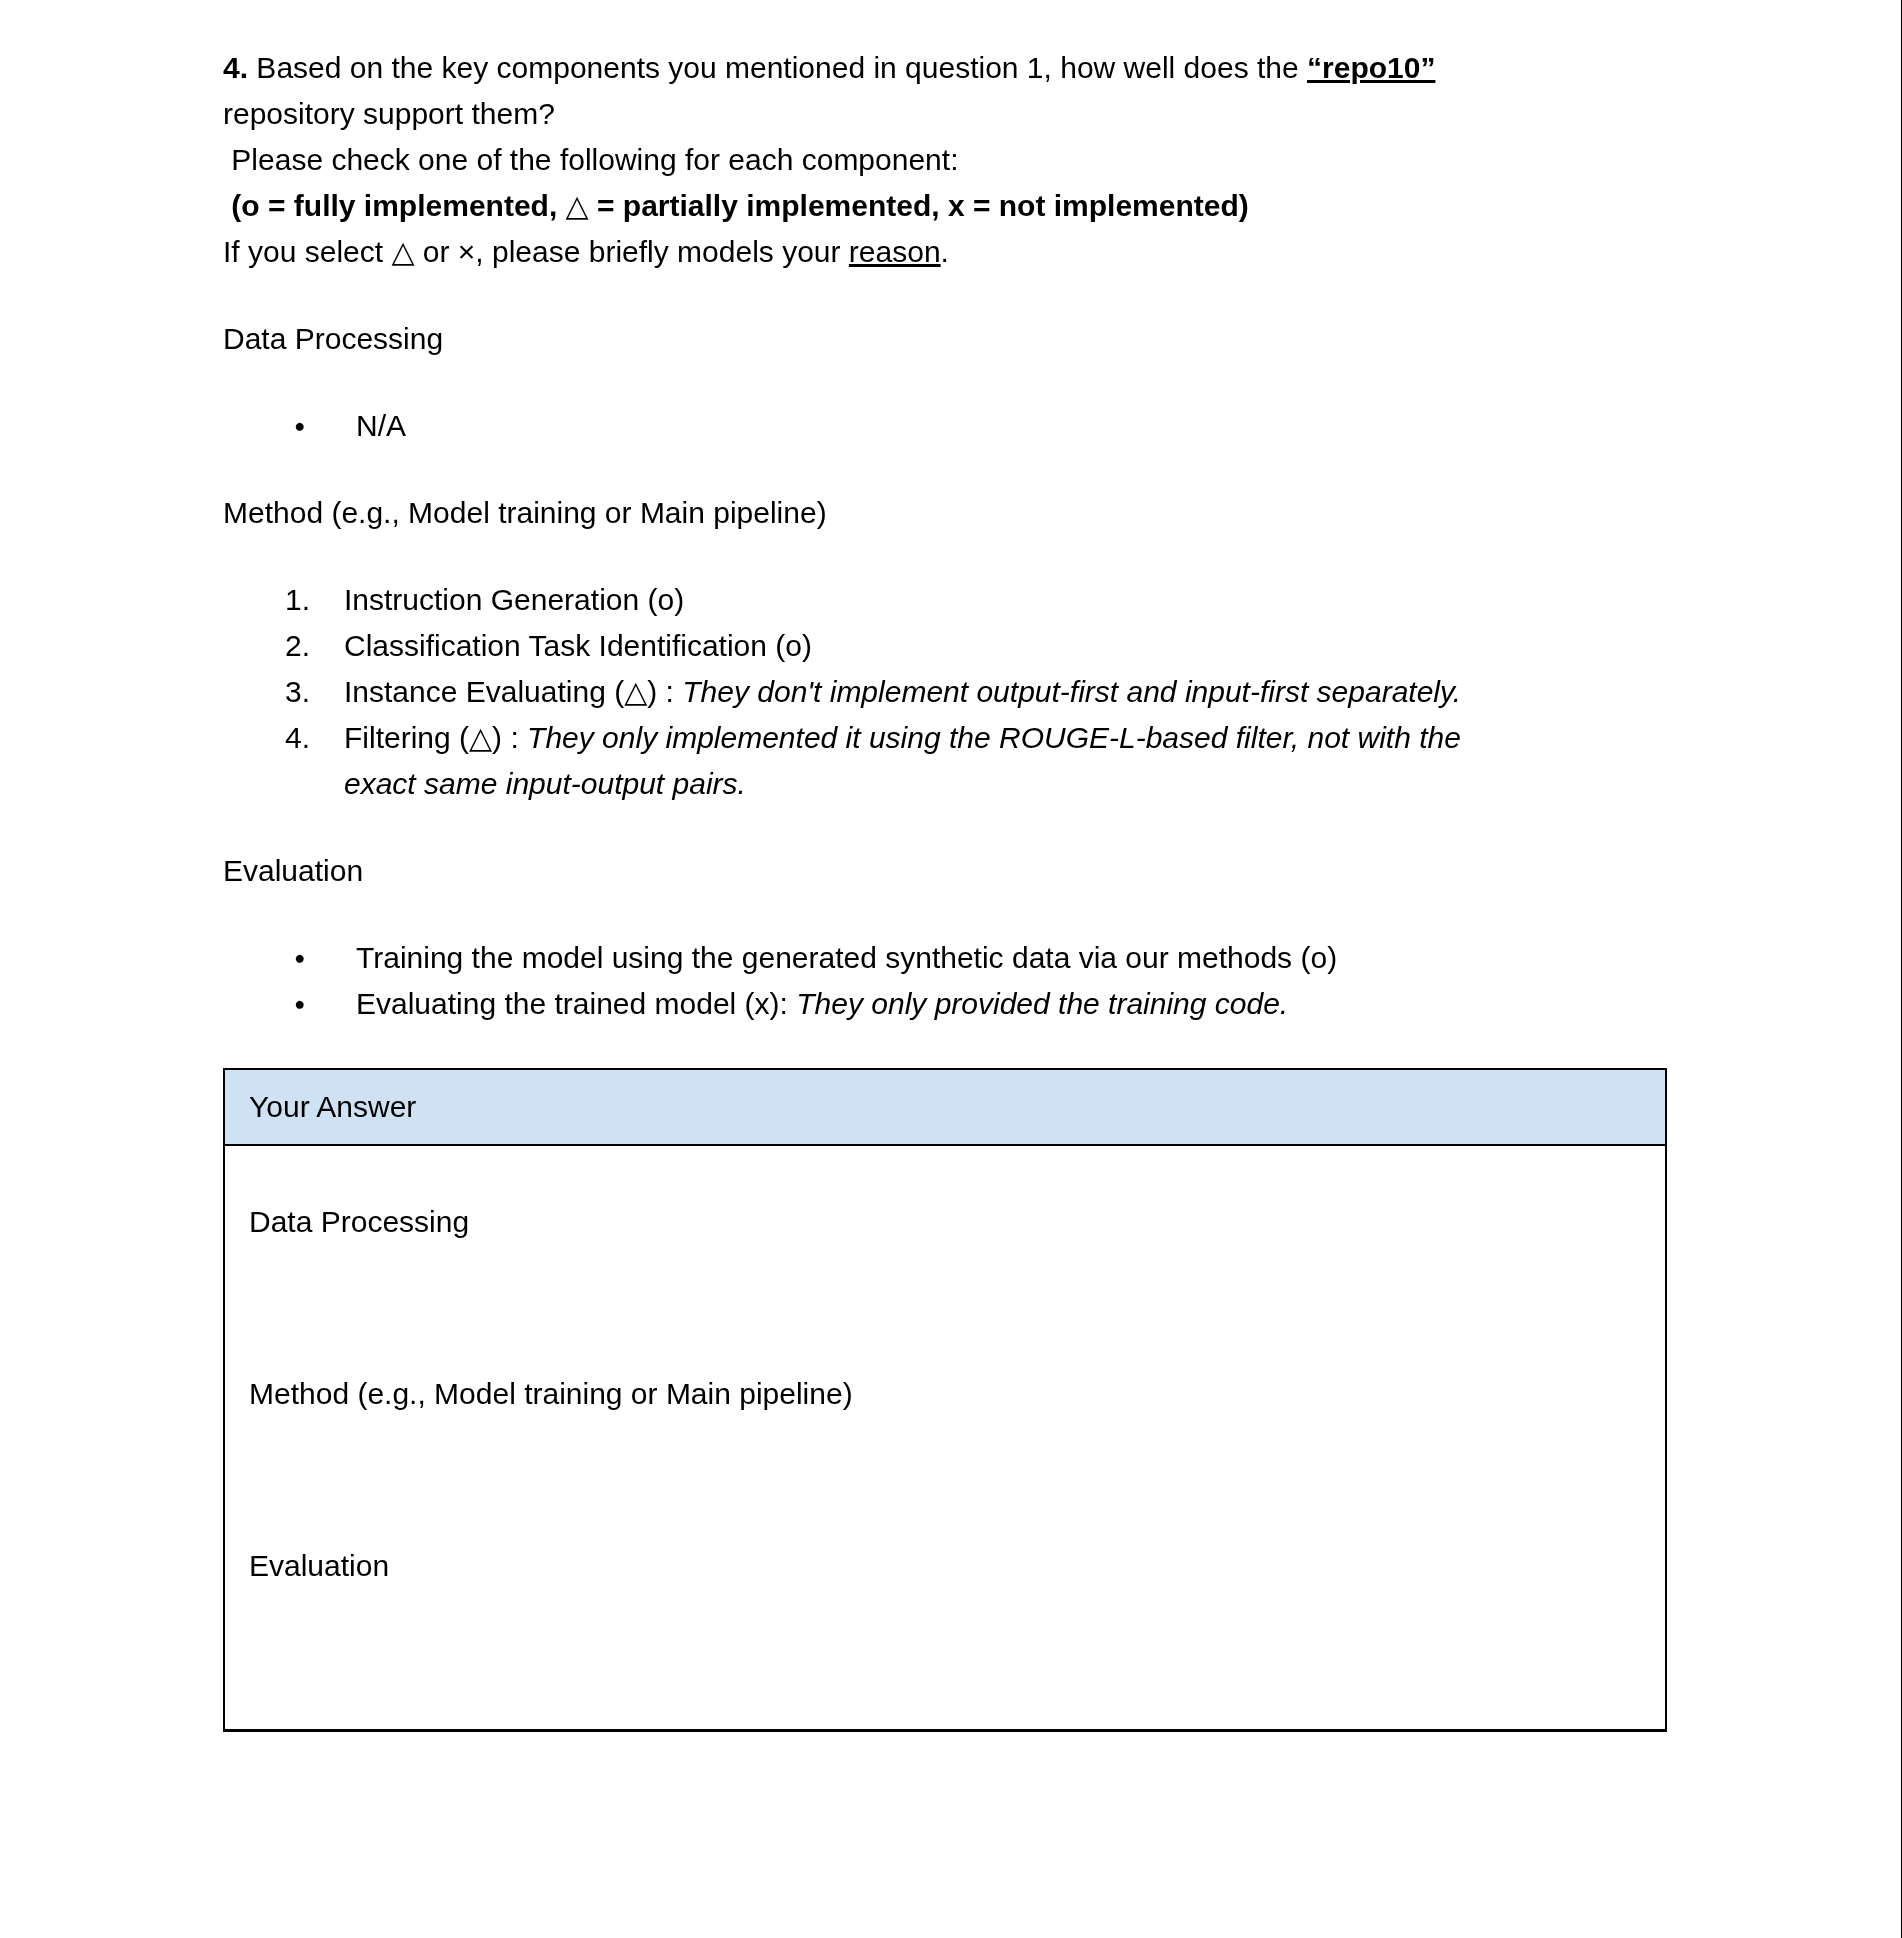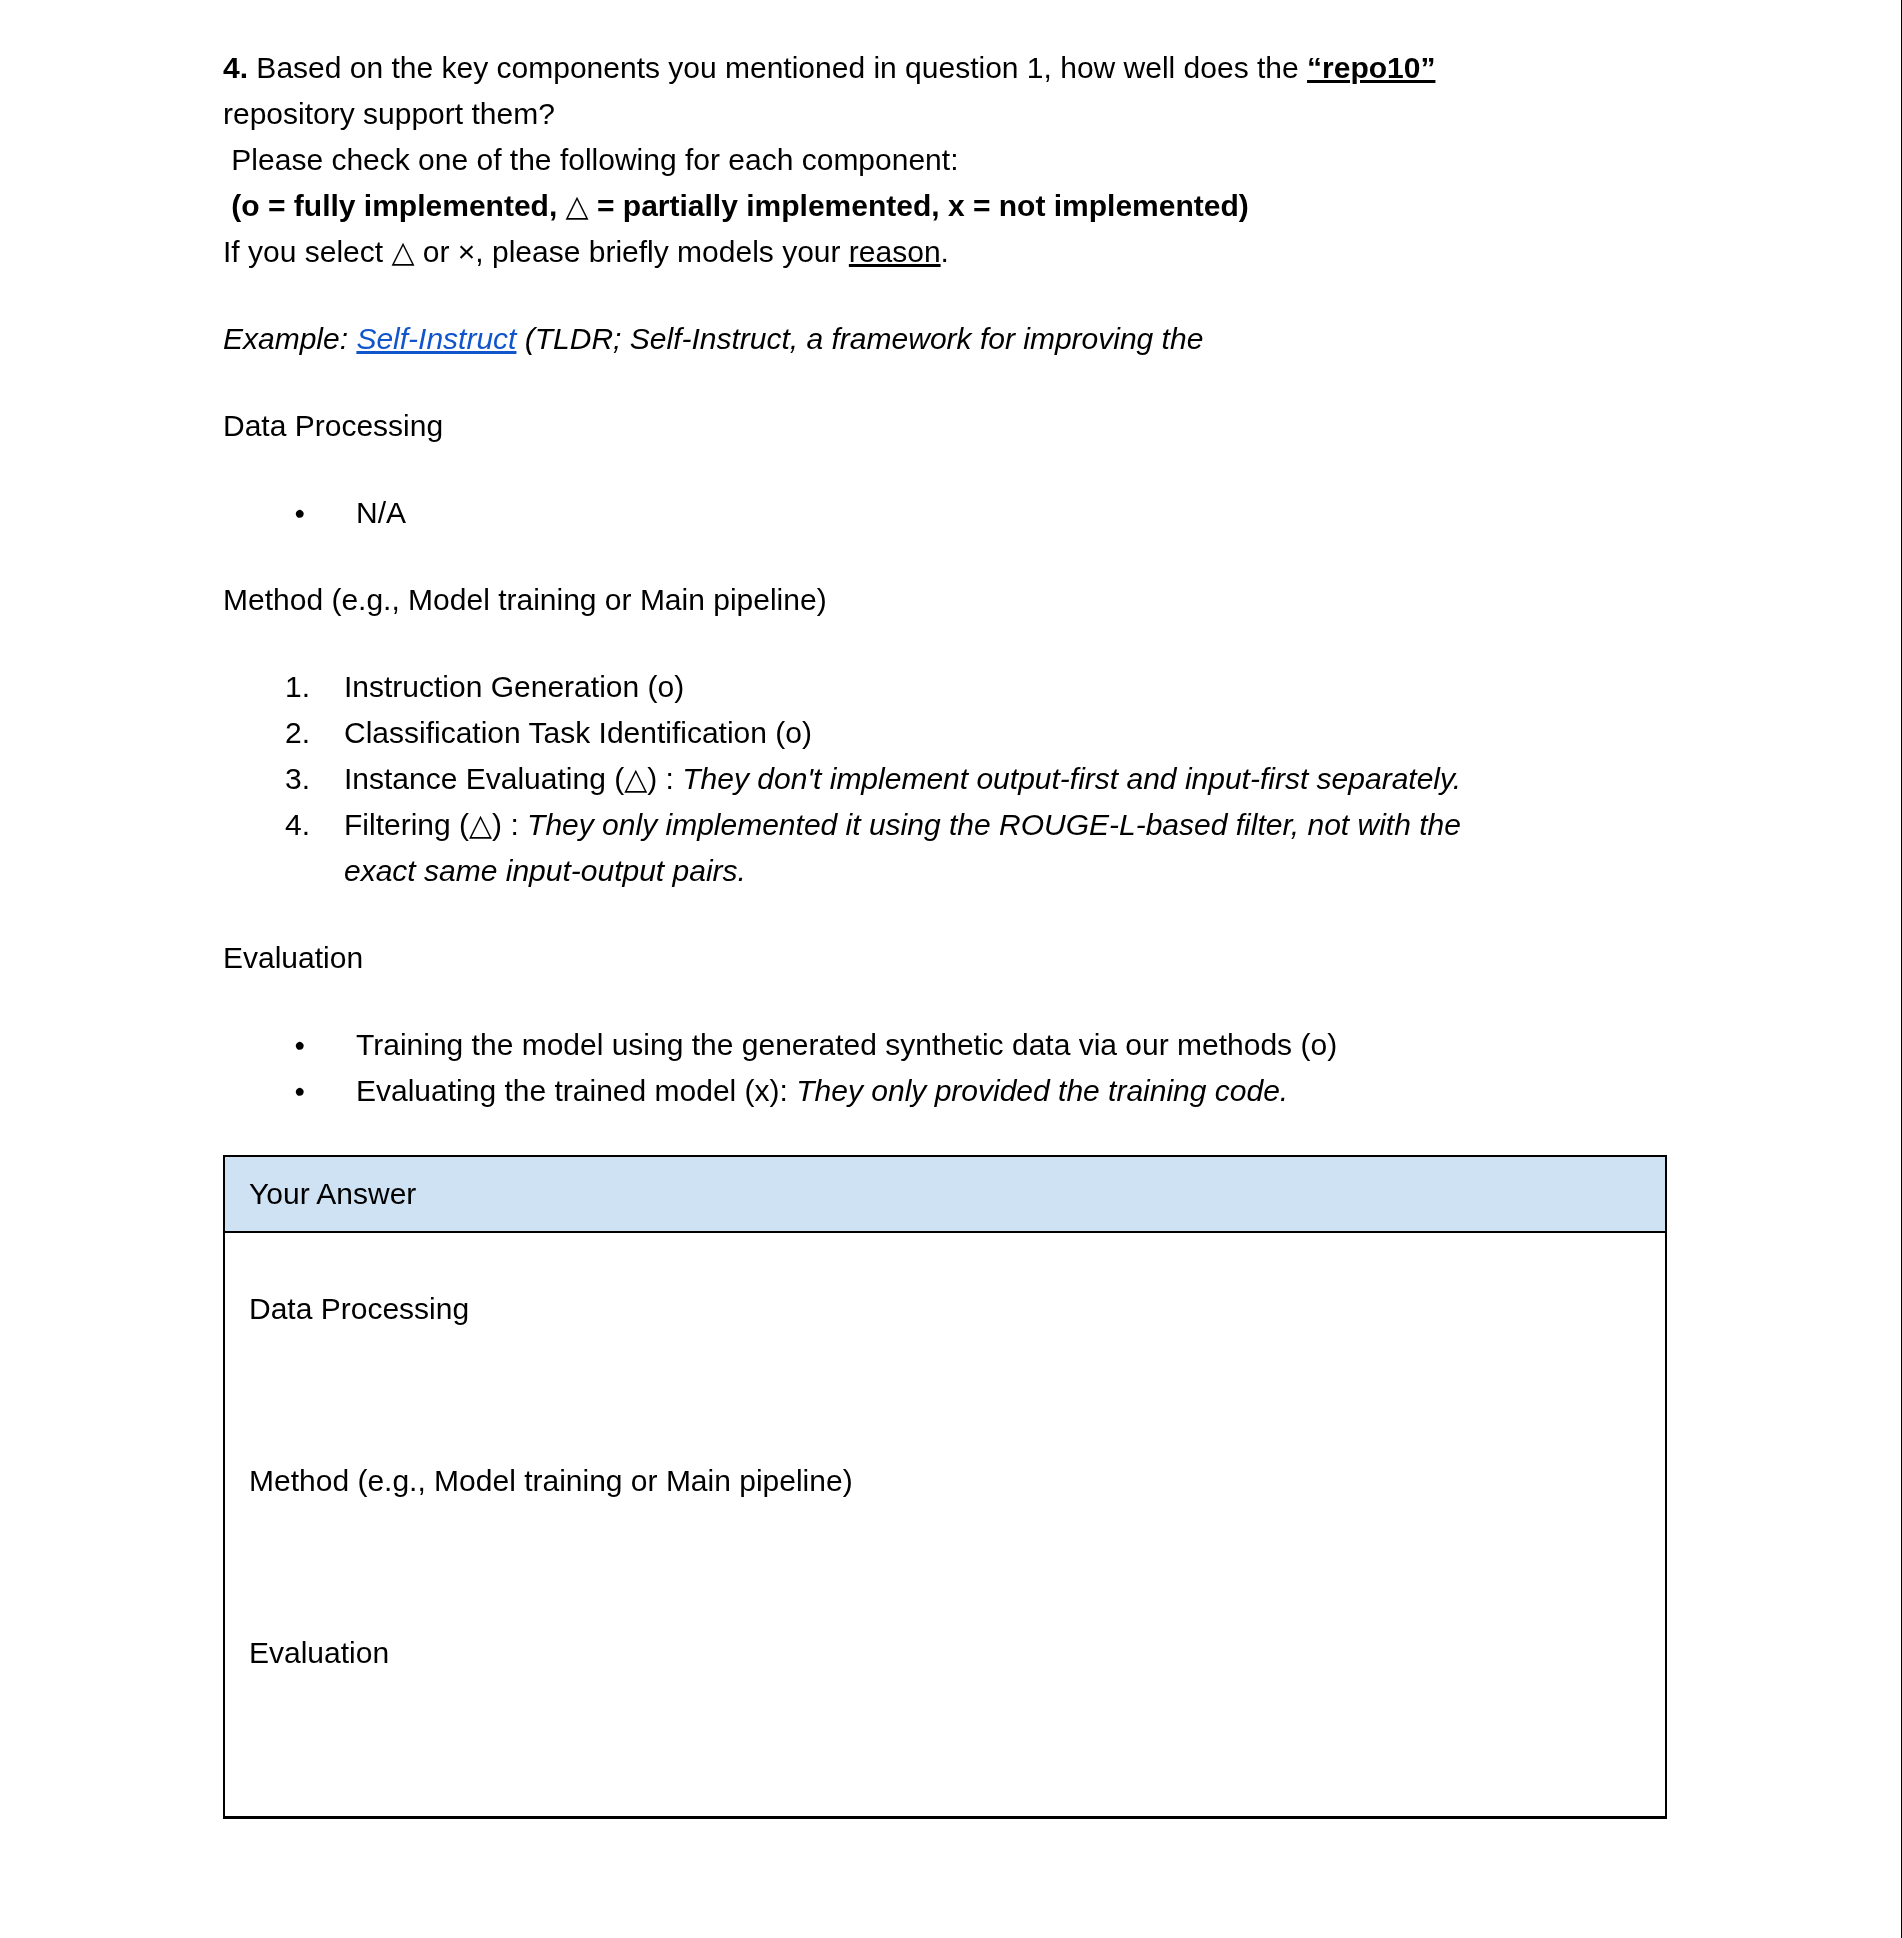--- a/index.html
+++ b/index.html
@@ -68,21 +68,20 @@
 
   <div class="block">
     <div class="line"><span class="b">4.</span><span> Based on the key components you mentioned in question 1, how well does the </span><span class="repo">“repo10”</span></div>
     <div class="line">repository support them?</div>
     <div class="line"> Please check one of the following for each component:</div>
     <div class="line b"> (o = fully implemented, △ = partially implemented, x = not implemented)</div>
     <div class="line"><span>If you select △ or ×, please briefly models your </span><span class="u">reason</span><span>.</span></div>
   </div>
 
   <div class="block i">
-    <div class="line"><span>Example: </span><span class="link">Self-Instruct</span><span> (TLDR; Self-Instruct, a framework for improving the</span></div>
   </div>
 
   <div class="block">
     <div class="line">Data Processing</div>
   </div>
 
   <div class="block">
     <div class="bl">
       <span class="bl-dot">●</span>
       <span class="bl-body">N/A</span>

